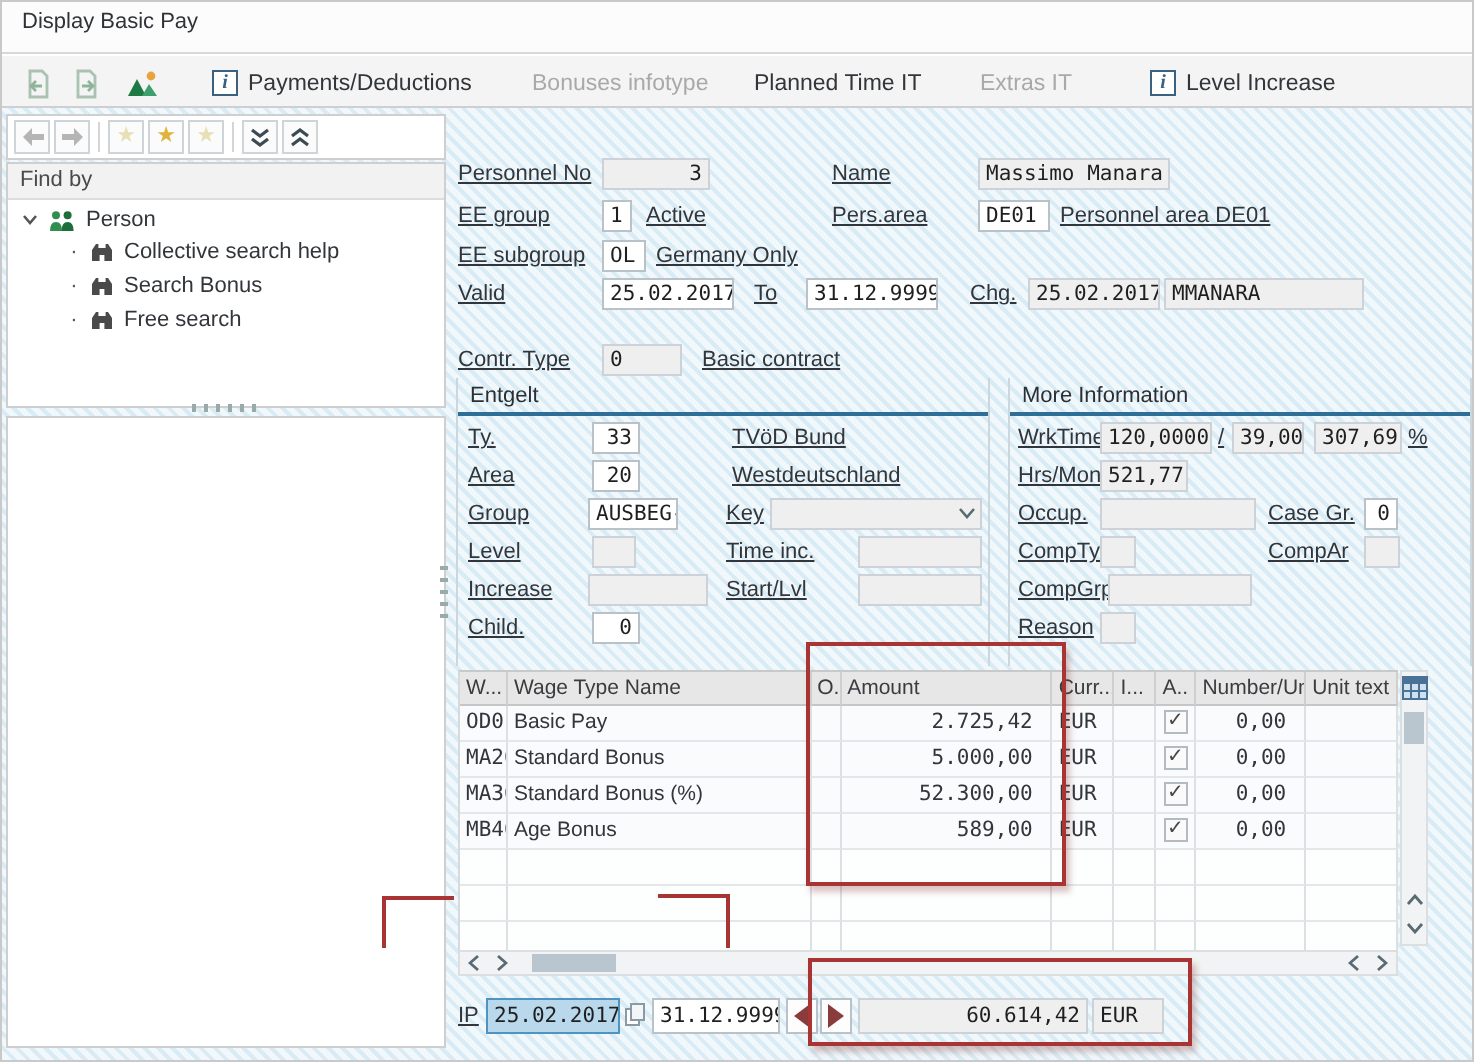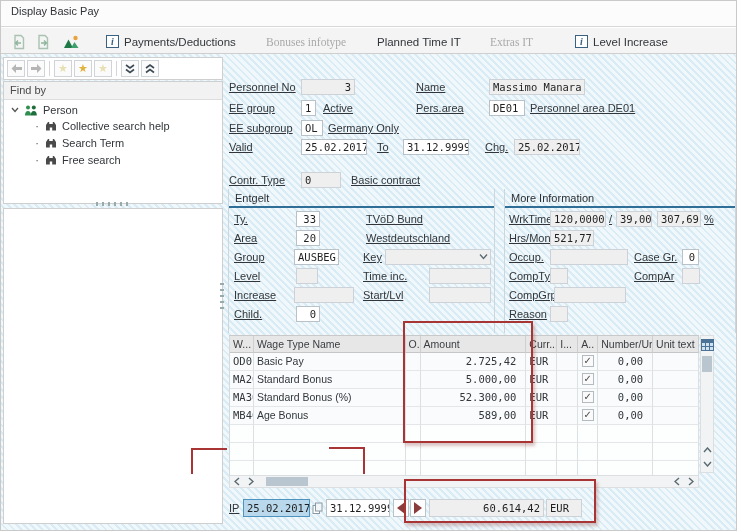--- a/index.html
+++ b/index.html
@@ -6,21 +6,21 @@
   html,body { width:737px; height:531px; }
   body { font-family:"Liberation Sans", sans-serif; color:#32363a; }
   #screen { position:relative; width:737px; height:531px; overflow:hidden; background:#fff; border:1px solid #c9c9c9; }
 
   
   .titlebar { position:absolute; left:0; top:0; width:737px; height:26px; background:#fcfcfc; border-bottom:1px solid #d8d8d8; }
   .titlebar .title { position:absolute; left:10px; top:4px; font-size:11px; color:#2f3237; }
   .toolbar { position:absolute; left:0; top:27px; width:737px; height:26px; background:#f4f4f4; border-bottom:1px solid #cfcfcf; }
   .tb-icon { position:absolute; top:5px; width:18px; height:17px; display:flex; align-items:center; justify-content:center; }
   .tb-btn { position:absolute; top:5px; height:17px; display:flex; align-items:center; gap:5px; font-size:11.5px; color:#32363a; cursor:default; white-space:nowrap; }
-  .tb-btn.disabled { color:#a9a9a9;font-family:Liberation Serif, serif; }
+  .tb-btn.disabled { color:#a9a9a9; }
   .info-ic { display:inline-block; width:13px; height:13px; line-height:11px; border:1.5px solid #3a617f; color:#3a617f; font-family:"Liberation Serif",serif; font-style:italic; font-weight:bold; font-size:10px; text-align:center; background:#fff; }
 
   
   .main-bg { position:absolute; left:0; top:53px; width:737px; height:478px;
     background:repeating-linear-gradient(45deg,#d9ecf5 0 2px,#f0f8fb 2px 5px); }
 
   .panel { position:absolute; background:#fff; border:1px solid #cfcfcf; }
 
   
   .sb-toolbar { left:2px; top:56px; width:220px; height:23px; display:flex; align-items:center; padding-left:3px; gap:2px; }
@@ -191,21 +191,21 @@
     <svg width="12" height="10" viewBox="0 0 12 10">
             <path d="M1 4 L3 1 H4.2 V3 H7.8 V1 H9 L11 4 V9.5 H7.2 V6.5 H4.8 V9.5 H1 Z" fill="#4a4a4a"></path>
           </svg>
     <span>Collective search help</span>
   </div>
         <div class="tree-item">
     <span class="tree-bullet">·</span>
     <svg width="12" height="10" viewBox="0 0 12 10">
             <path d="M1 4 L3 1 H4.2 V3 H7.8 V1 H9 L11 4 V9.5 H7.2 V6.5 H4.8 V9.5 H1 Z" fill="#4a4a4a"></path>
           </svg>
-    <span>Search Term</span>
+    <span>Search Bonus</span>
   </div>
         <div class="tree-item">
     <span class="tree-bullet">·</span>
     <svg width="12" height="10" viewBox="0 0 12 10">
             <path d="M1 4 L3 1 H4.2 V3 H7.8 V1 H9 L11 4 V9.5 H7.2 V6.5 H4.8 V9.5 H1 Z" fill="#4a4a4a"></path>
           </svg>
     <span>Free search</span>
   </div>
       </div>
   </div>
@@ -228,20 +228,21 @@
   <span class="lbl" style="left:228px;top:121px">EE subgroup</span>
   <span class="fld" style="left:300px;top:119px;width:22px">OL</span>
   <span class="lbl" style="left:327px;top:121px">Germany Only</span>
 
   <span class="lbl" style="left:228px;top:140px">Valid</span>
   <span class="fld" style="left:300px;top:138px;width:66px">25.02.2017</span>
   <span class="lbl" style="left:376px;top:140px">To</span>
   <span class="fld" style="left:402px;top:138px;width:66px">31.12.9999</span>
   <span class="lbl" style="left:484px;top:140px">Chg.</span>
   <span class="fld ro" style="left:513px;top:138px;width:66px">25.02.2017</span>
+  <span class="fld ro" style="left:581px;top:138px;width:100px">MMANARA</span>
 
   <span class="lbl" style="left:228px;top:173px">Contr. Type</span>
   <span class="fld ro" style="left:300px;top:171px;width:40px">0</span>
   <span class="lbl" style="left:350px;top:173px">Basic contract</span>
 
   <div class="groupbox" style="left:227px;top:188px;width:267px;height:144px">
     <span class="gtitle">Entgelt</span>
   </div>
   <span class="lbl" style="left:233px;top:212px">Ty.</span>
   <span class="fld num" style="left:295px;top:210px;width:24px">33</span>

